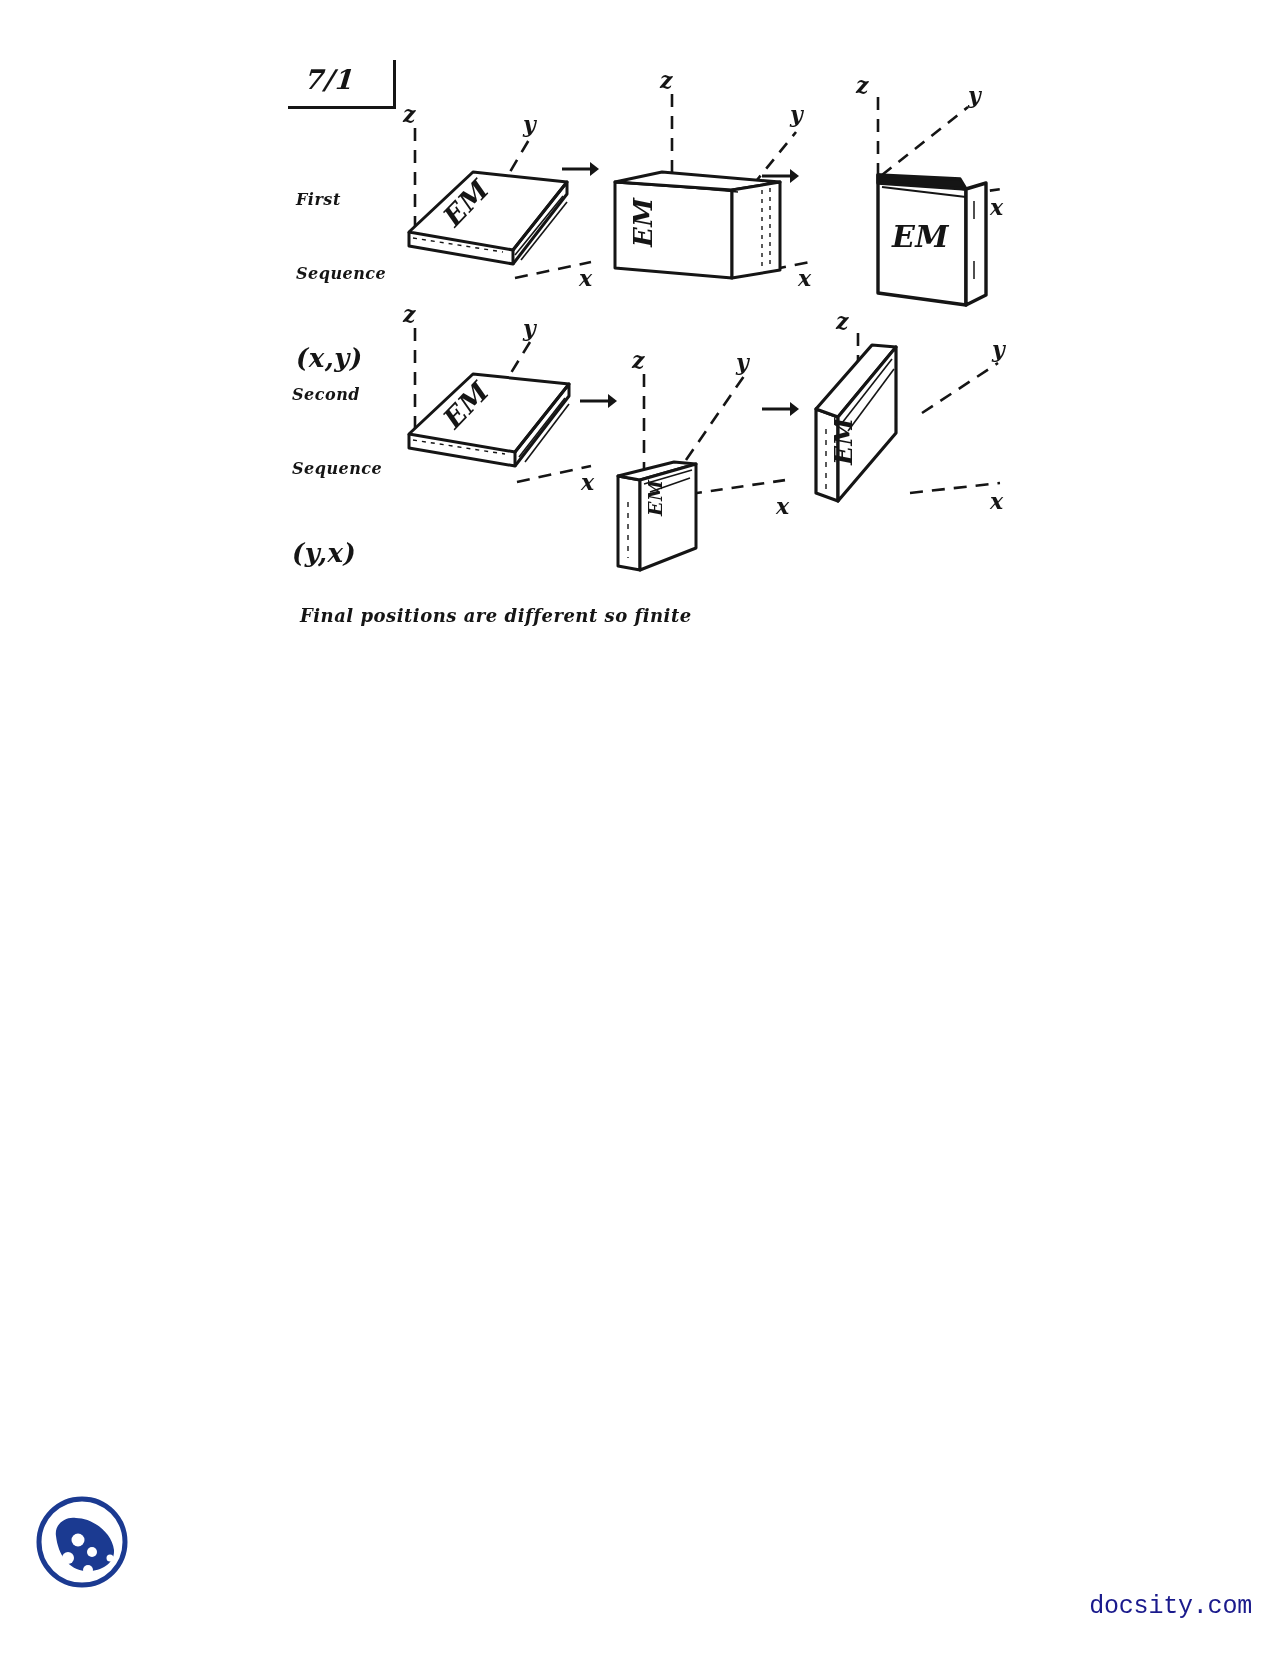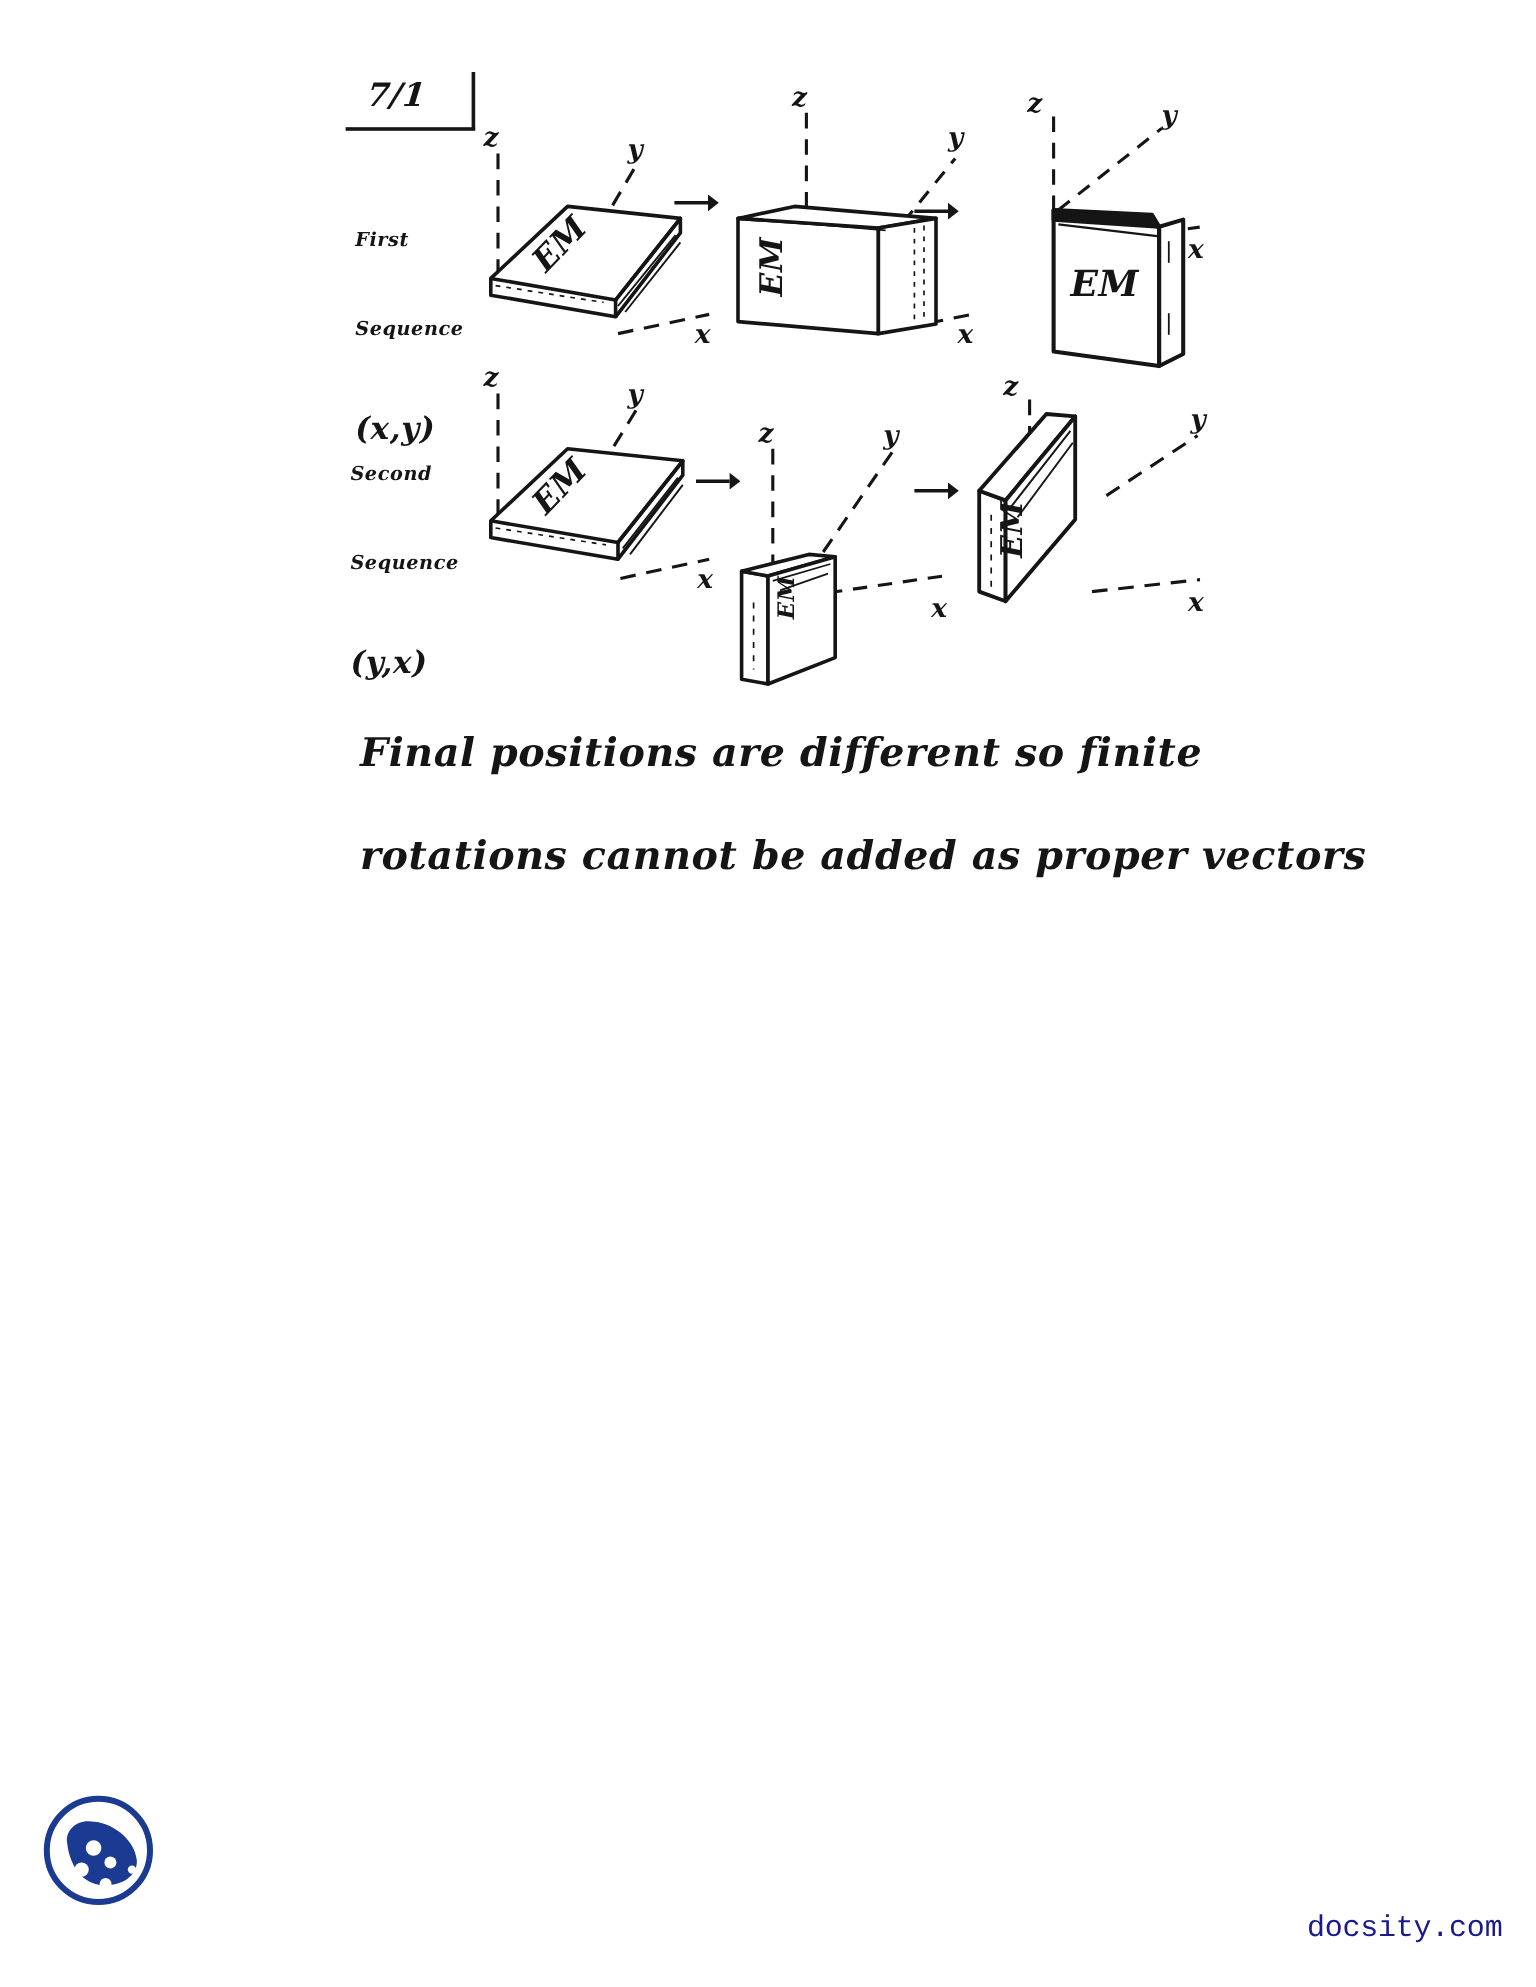--- a/index.html
+++ b/index.html
@@ -81,21 +81,21 @@
 
   
   #caption {
     position: absolute;
     left: 300px;
     top: 565px;
     width: 640px;
   }
   #caption span {
     display: block;
-    font-size: 33px;
+    font-size: 18px;
     line-height: 1.45;
   }
 
   
   .fig {
     position: absolute;
   }
   .fig svg { display: block; overflow: visible; }
 
   
@@ -294,21 +294,20 @@
         <path d="M42 118 L92 54" stroke-width="1.6"></path>
         <path d="M48 126 L94 64" stroke-width="1.6"></path>
         <path d="M26 124 L26 184" stroke-width="1.4" stroke-dasharray="5 6"></path>
       </g>
       <text x="52" y="160" class="hand" font-size="25" font-family="DejaVu Serif, serif" font-style="italic" font-weight="bold" fill="#151515" transform="rotate(-90 52 160)">EM</text>
     </svg>
   </div>
 
   <div id="caption" class="hand">
     <span>Final positions are different so finite</span>
-    <span>rotations cannot be added as proper vectors</span>
   </div>
 
   <div id="footer-logo">
     <svg width="104" height="104" viewBox="0 0 104 104">
       <circle cx="52" cy="54" r="43" fill="none" stroke="#1b3a91" stroke-width="5"></circle>
       <path d="M26 48 C24 36 36 28 46 30 C62 30 82 44 84 62 C85 76 70 84 56 83 C38 82 28 66 26 48 Z" fill="#1b3a91"></path>
       <circle cx="48" cy="52" r="6.5" fill="#ffffff"></circle>
       <circle cx="38" cy="70" r="6" fill="#ffffff"></circle>
       <circle cx="62" cy="64" r="5" fill="#ffffff"></circle>
       <circle cx="58" cy="82" r="5" fill="#ffffff"></circle>

